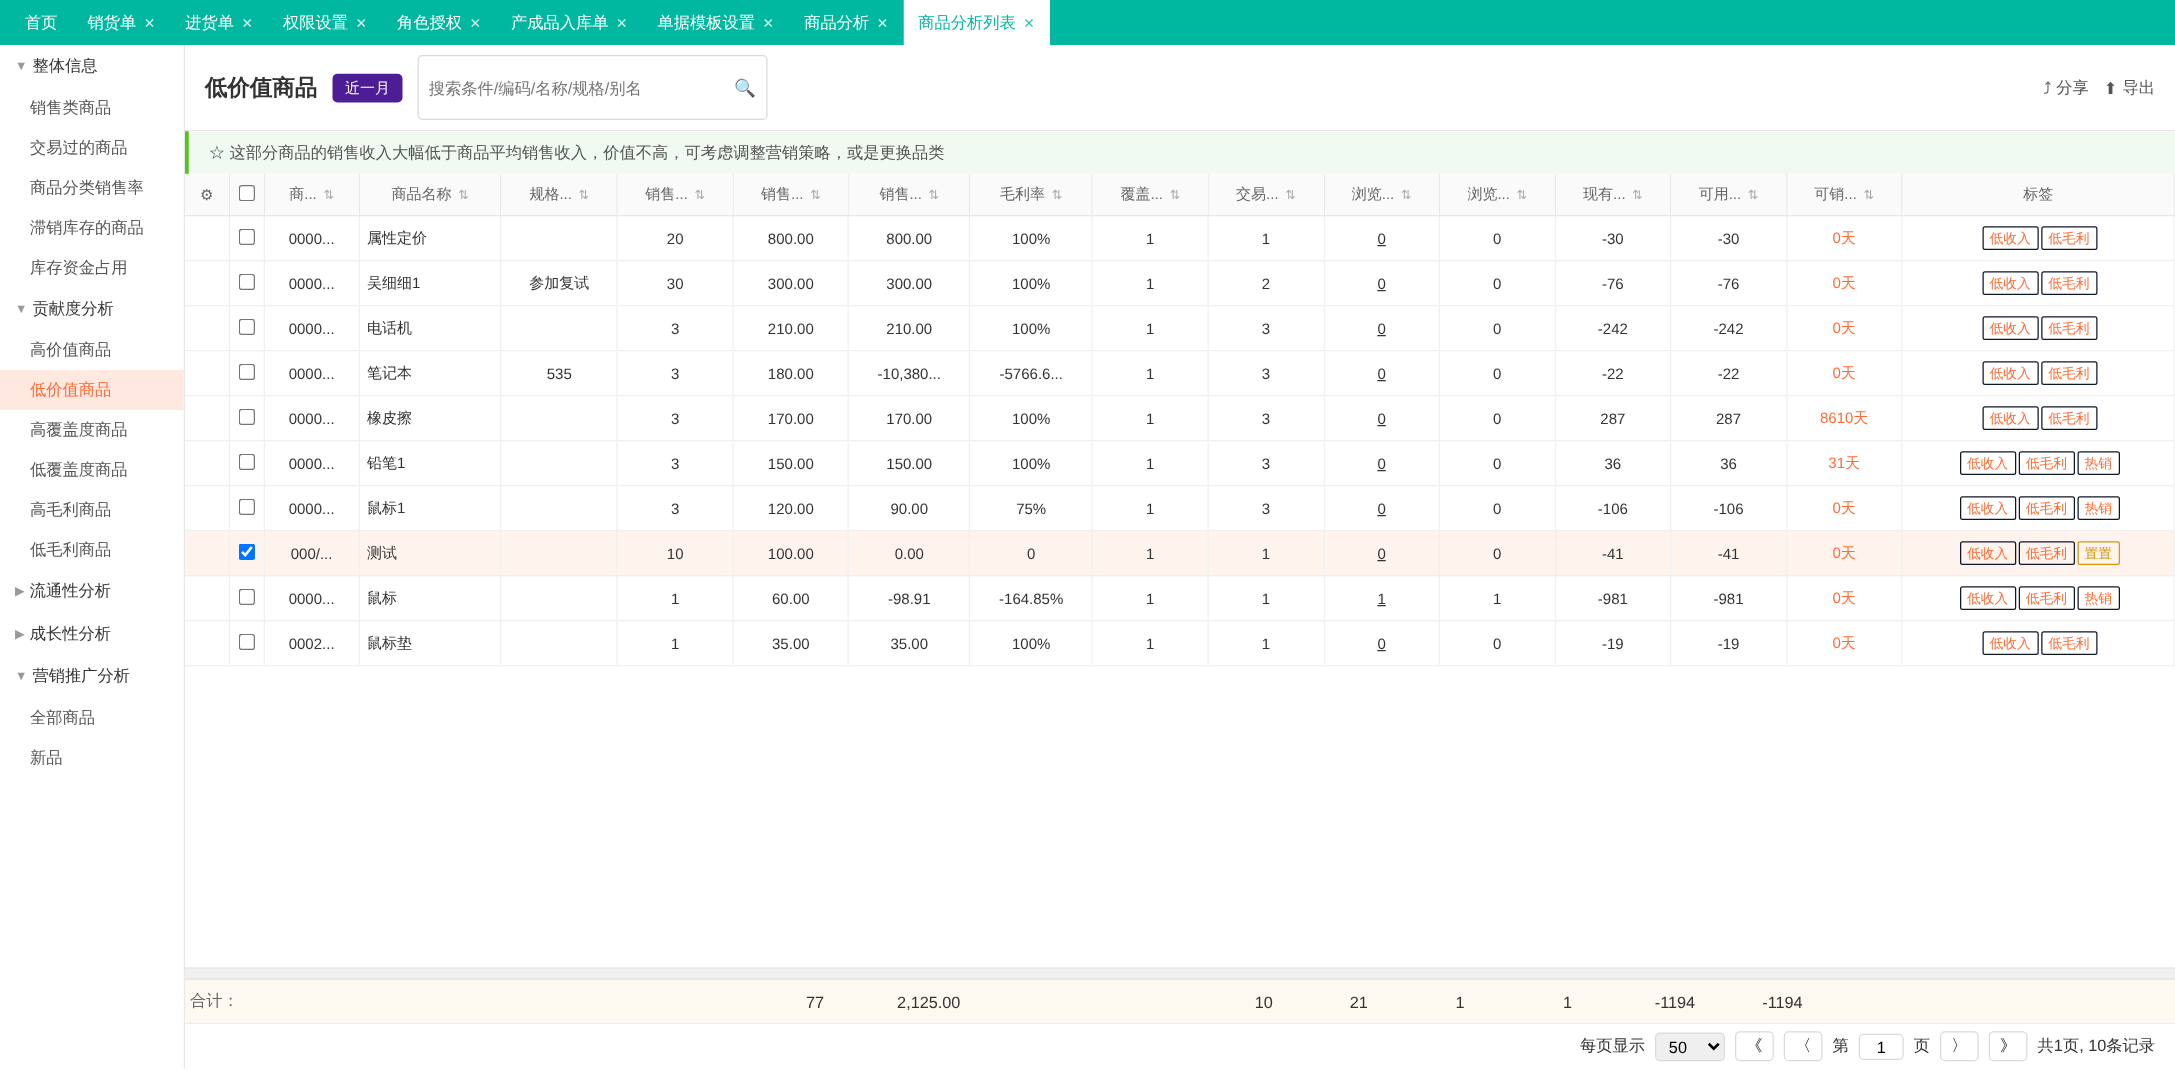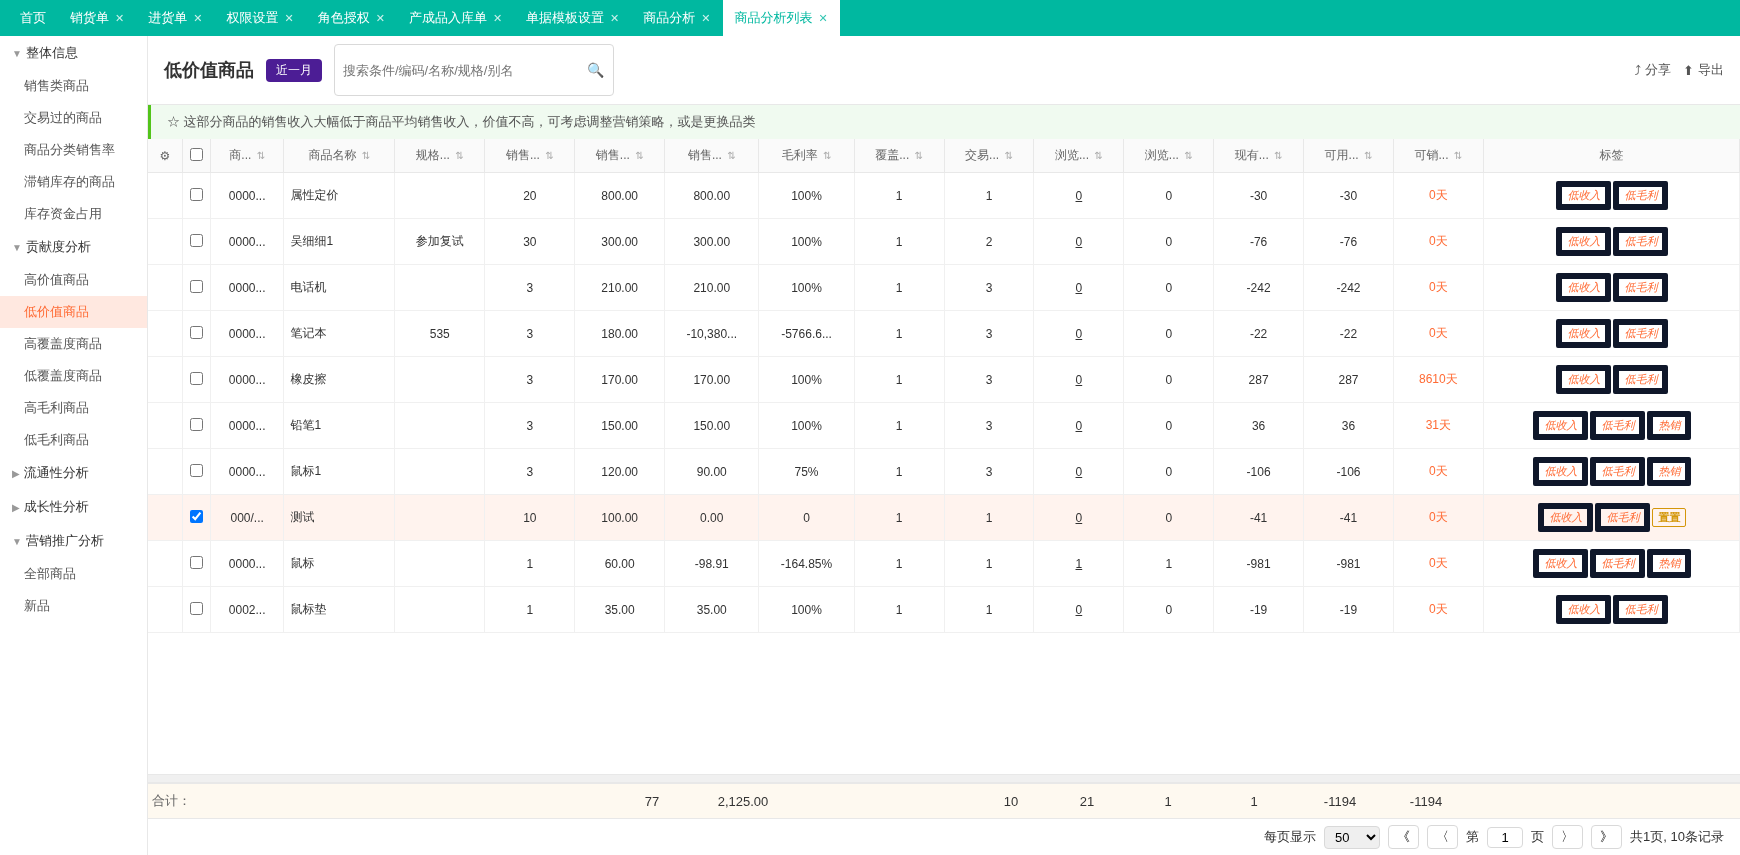--- a/index.html
+++ b/index.html
@@ -179,22 +179,22 @@
     .checkbox-cell { width: 28px; }
     .underline { text-decoration: underline; cursor: pointer; }
 
     .tag {
       display: inline-block;
       padding: 1px 5px;
       border-radius: 2px;
       font-size: 11px;
       margin-left: 2px;
     }
-    .tag-orange { color: #ff6b35; border: 6px solid #0f172a; font-style: italic; }
-    .tag-gold { color: #d4960a; border: 1px solid #d4960a; font-weight: bold; }
+    .tag-orange { color: #ff6b35; border: 1px solid #0f172a; }
+    .tag-gold { color: #d4960a; border: 1px solid #d4960a; }
 
     .day-badge { color: #ff6b35; font-size: 12px; }
 
     
     .footer-summary {
       border-top: 2px solid #e8e8e8;
       background: #fef9f0;
       padding: 8px 4px;
       display: flex;
       align-items: center;

